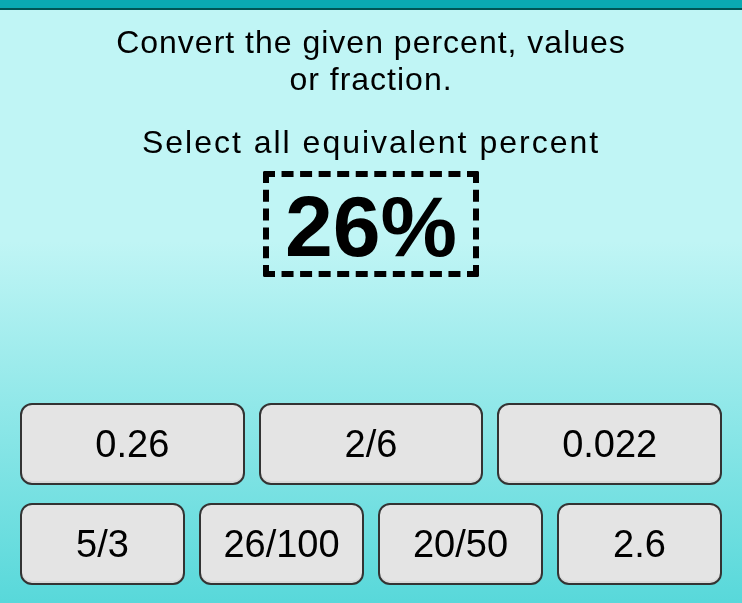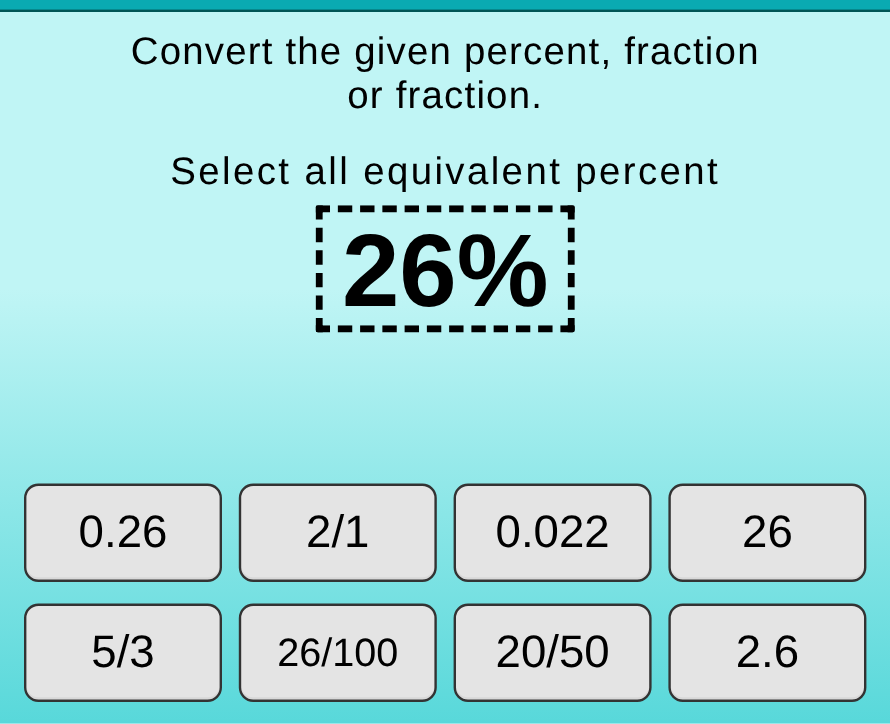--- a/index.html
+++ b/index.html
@@ -70,44 +70,43 @@
     display: flex;
     align-items: center;
     justify-content: center;
     font-size: 38px;
     color: #000;
     cursor: pointer;
     font-family: "Comic Sans MS", cursive, sans-serif;
     box-shadow: inset 0 -2px 0 rgba(0,0,0,0.05);
     user-select: none;
   }
-  .option.small { font-size: 33px; }
+  .option.small { font-size: 38px; }
 </style>
 </head>
 <body>
 
 <div class="top-border"></div>
 
 <div class="content">
   <div class="prompt">
-    <span>Convert the given percent, fraction</span><br>
+    <span>Convert the given percent, values</span><br>
     <span>or fraction.</span>
   </div>
   <div class="instruction">Select all equivalent percent</div>
   <div class="given-box">
     <div class="given-value">26%</div>
   </div>
 </div>
 
 <div class="options">
   <div class="row">
     <div class="option">0.26</div>
-    <div class="option">2/1</div>
+    <div class="option">2/6</div>
     <div class="option">0.022</div>
-    <div class="option">26</div>
   </div>
   <div class="row">
     <div class="option">5/3</div>
     <div class="option small">26/100</div>
     <div class="option">20/50</div>
     <div class="option">2.6</div>
   </div>
 </div>
 
 </body></html>

